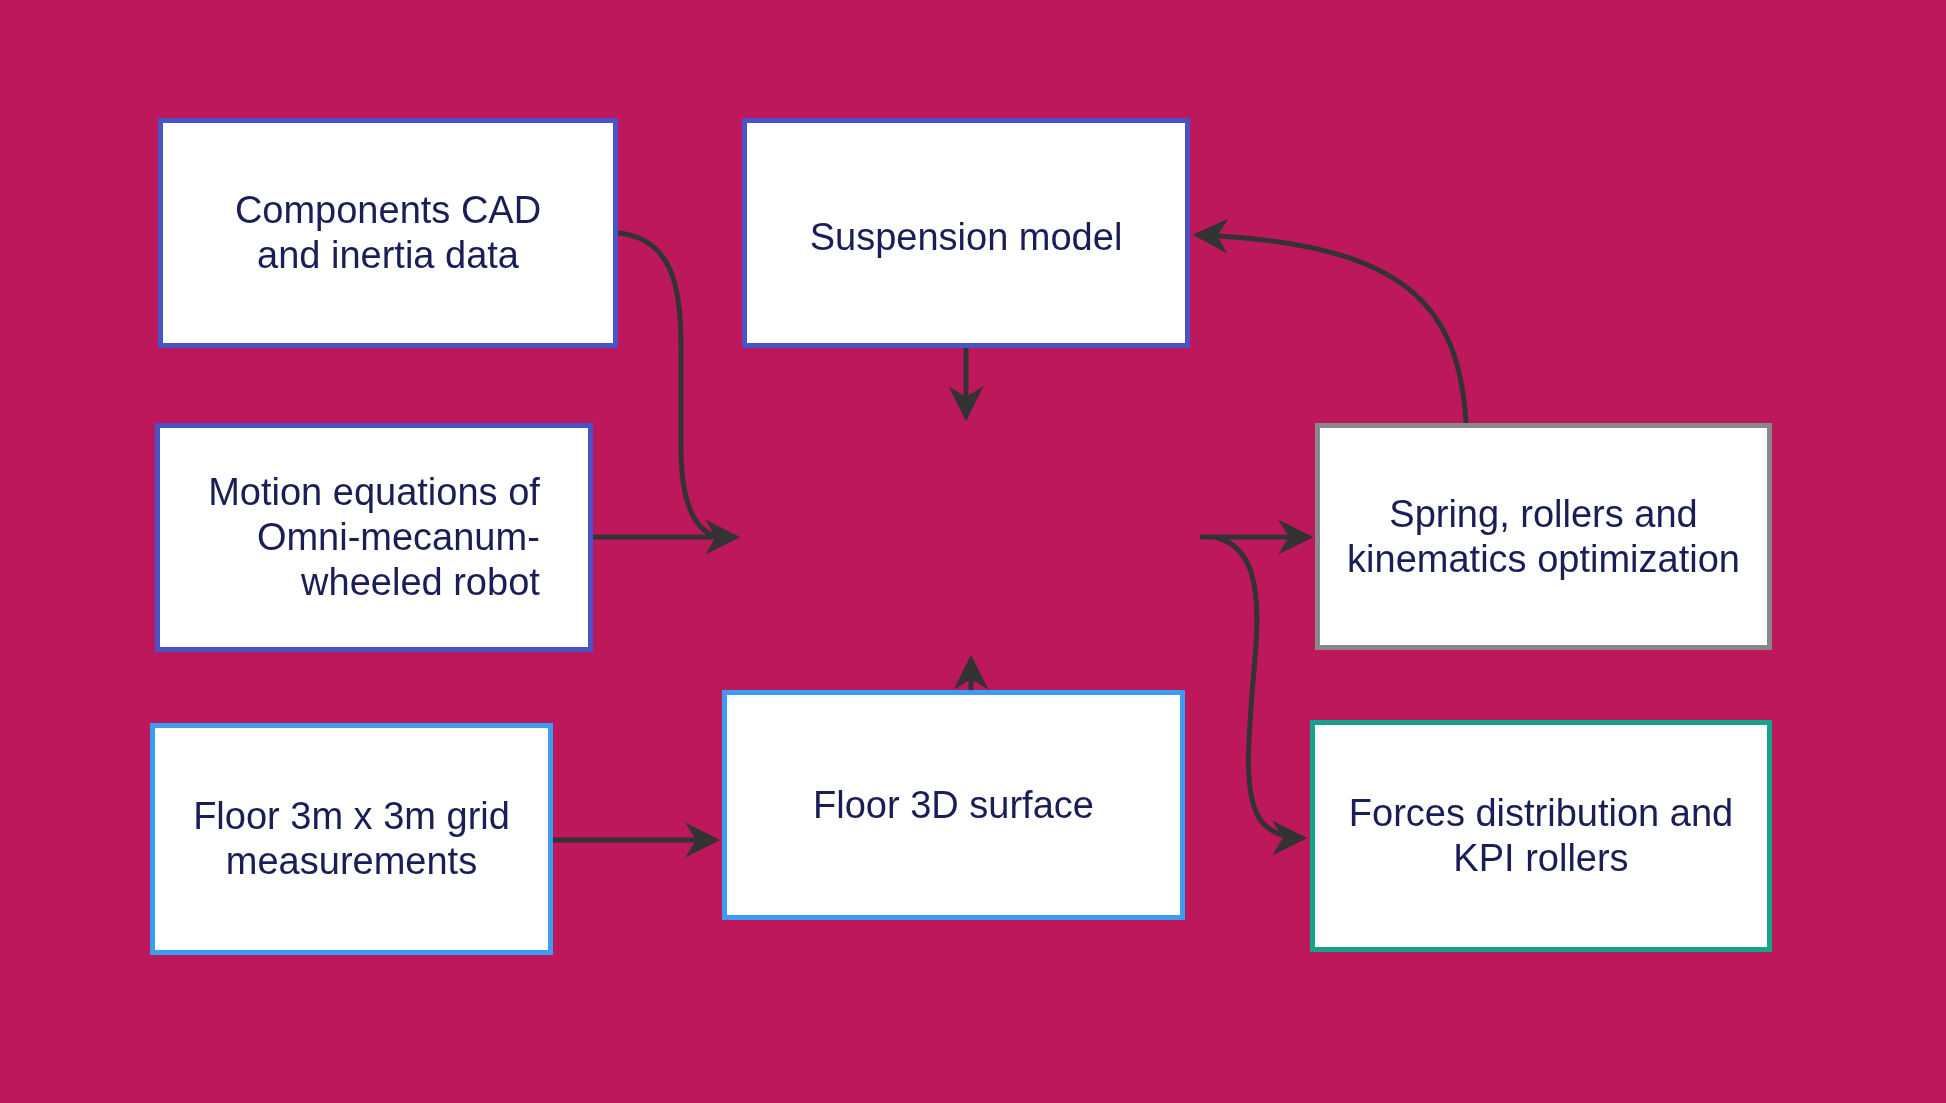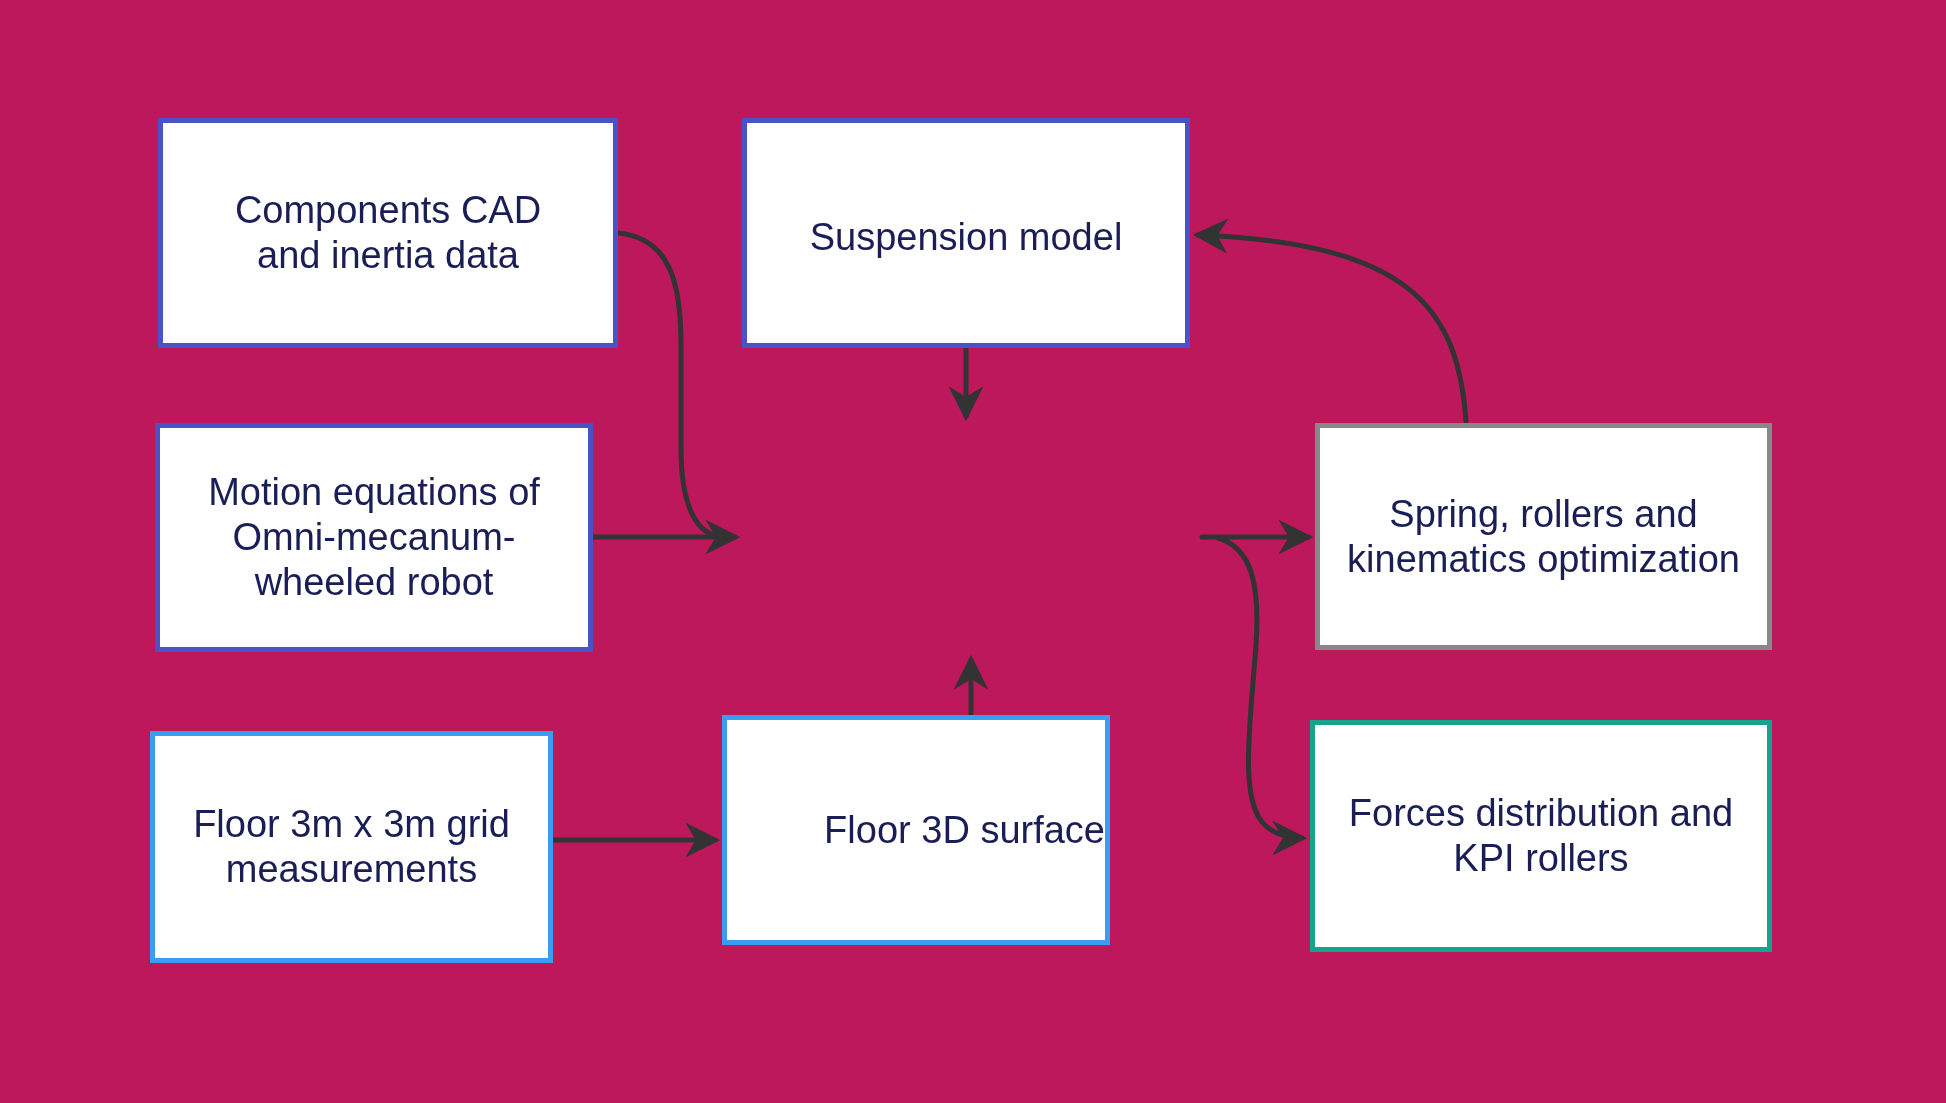--- a/index.html
+++ b/index.html
@@ -28,25 +28,25 @@
   }
   .node .label {
     white-space: pre-line;
     font-size: 38px;
     line-height: 1.18;
     color: #1a1e56;
   }
   
   .n-components { left: 158px;  top: 118px; width: 460px; height: 230px; }
   .n-suspension { left: 742px;  top: 118px; width: 448px; height: 230px; }
-  .n-motion     { left: 155px;  top: 423px; width: 438px; height: 229px; }
+  .n-motion     { left: 155px;  top: 423px; width: 438px; height: 229px; text-align: right; }
   .n-simulation { left: 742px;  top: 423px; width: 460px; height: 229px; }
   .n-spring     { left: 1315px; top: 423px; width: 457px; height: 227px; }
   .n-floorgrid  { left: 150px;  top: 723px; width: 403px; height: 232px; }
-  .n-floor3d    { left: 722px;  top: 715px; width: 388px; height: 230px; justify-content: flex-end; }
+  .n-floor3d    { left: 722px;  top: 690px; width: 463px; height: 230px; }
   .n-forces     { left: 1310px; top: 720px; width: 462px; height: 232px; }
   .edge {
     fill: none;
     stroke: #333333;
     stroke-width: 5;
     stroke-linecap: round;
     stroke-linejoin: round;
   }
 </style>
 </head>
@@ -92,21 +92,21 @@
 Omni-mecanum-
 wheeled robot</span>
   </div>
 
 
   <div class="node n-spring" style="border-color: rgb(136, 136, 136);">
     <span class="label" style="color: rgb(26, 30, 86);">Spring, rollers and
 kinematics optimization</span>
   </div>
 
-  <div class="node n-floorgrid" style="border-color: rgb(59, 157, 241); margin-top: 8px;">
+  <div class="node n-floorgrid" style="border-color: rgb(59, 157, 241);">
     <span class="label" style="color: rgb(26, 30, 86);">Floor 3m x 3m grid
 measurements</span>
   </div>
 
   <div class="node n-floor3d" style="border-color: rgb(59, 157, 241);">
     <span class="label" style="color: rgb(26, 30, 86);">Floor 3D surface</span>
   </div>
 
   <div class="node n-forces" style="border-color: rgb(20, 163, 139);">
     <span class="label" style="color: rgb(26, 30, 86);">Forces distribution and

